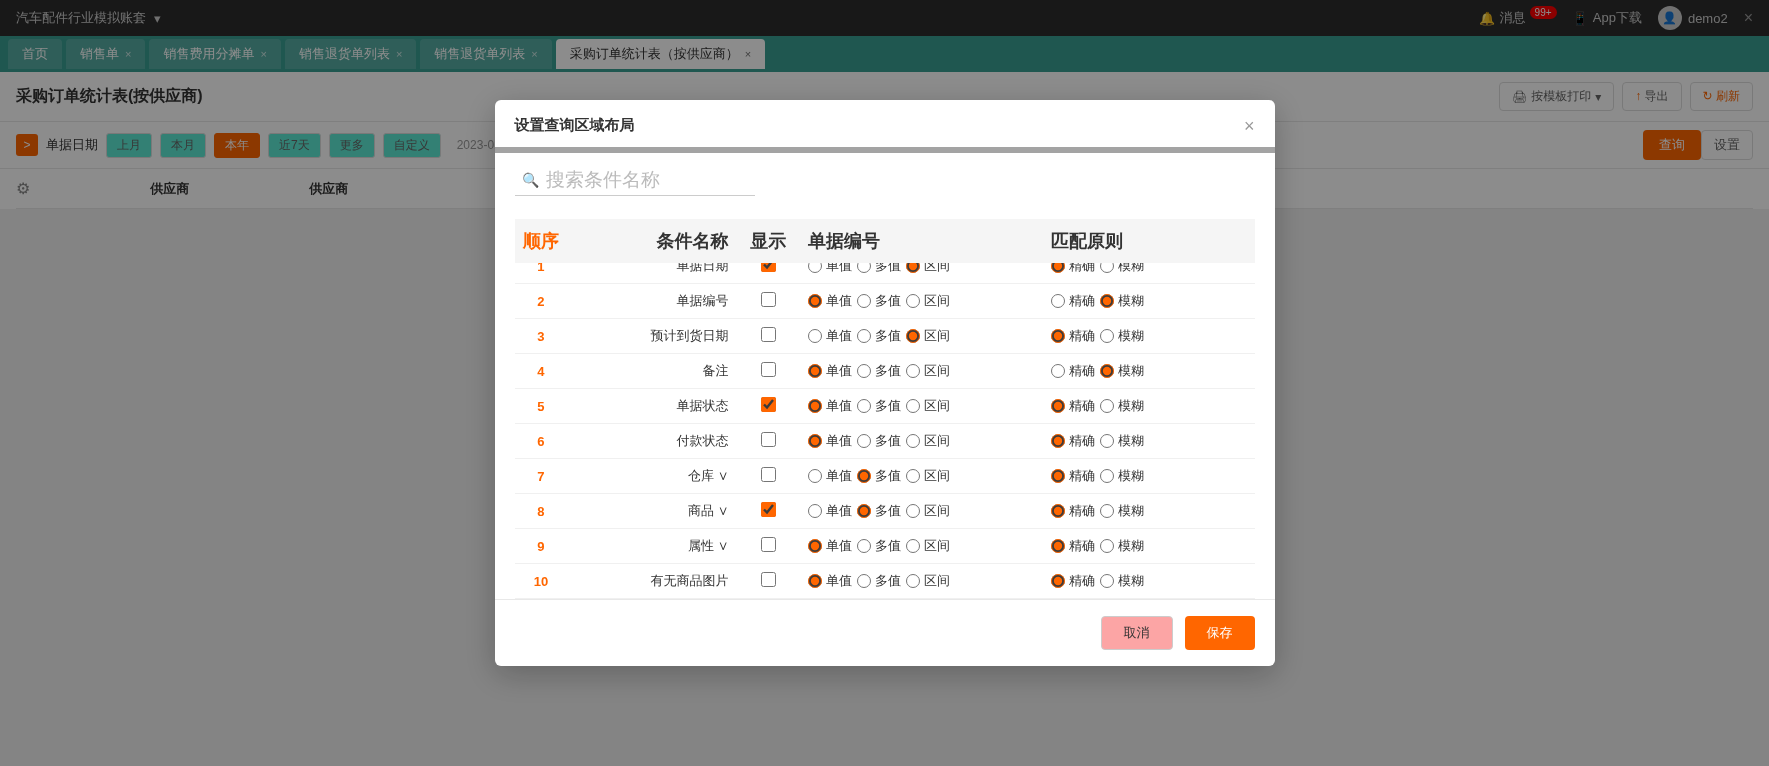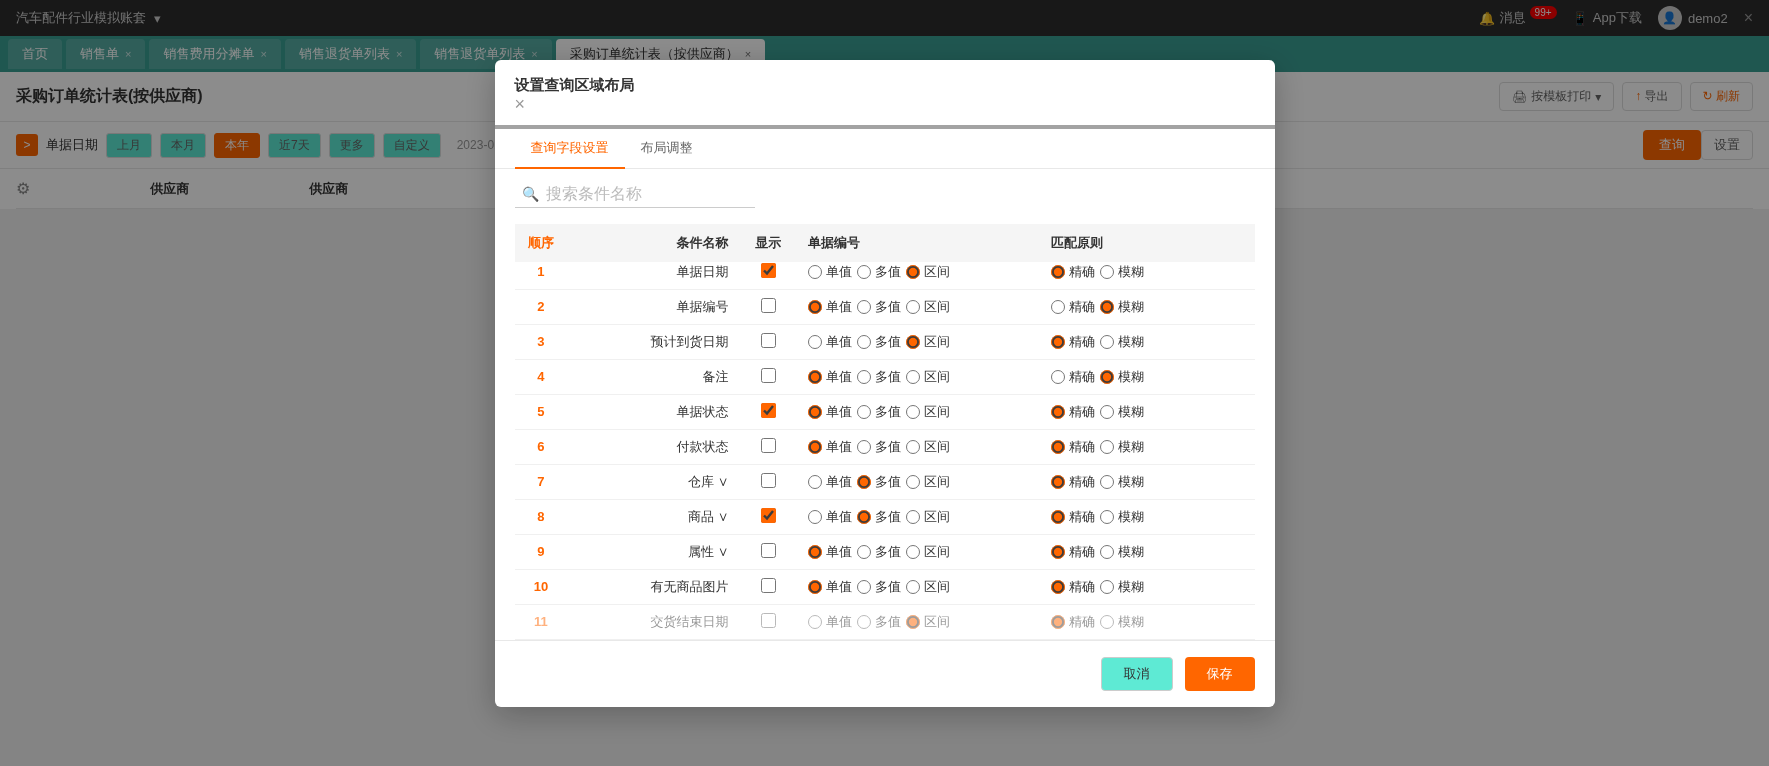--- a/index.html
+++ b/index.html
@@ -94,25 +94,24 @@
       background: #fff;
       border-radius: 6px;
       width: 780px;
       max-height: 680px;
       display: flex;
       flex-direction: column;
       box-shadow: 0 8px 32px rgba(0,0,0,0.25);
     }
     .dialog-header {
       display: flex;
-      align-items: flex-start;
+      align-items: flex-end;
       justify-content: space-between;
       padding: 16px 20px 12px;
-      border-bottom: 4px solid #a3a3a3;
-      flex-direction: column;
+      border-bottom: 6px solid #a3a3a3;
     }
     .dialog-title { font-size: 15px; font-weight: bold; color: #333; }
     .dialog-close { background: none; border: none; font-size: 18px; cursor: pointer; color: #999; line-height: 1; }
 
     
     .dialog-tabs {
       display: flex;
       padding: 0 20px;
       border-bottom: 1px solid #e8e8e8;
       gap: 0;
@@ -140,36 +139,36 @@
     .search-input-wrap {
       display: flex;
       align-items: center;
       border: none;
       border-bottom: 1px solid #ccc;
       padding: 4px 8px;
       gap: 6px;
       width: 240px;
     }
     .search-icon { color: #999; font-size: 14px; }
-    .search-input { border: none; outline: none; font-size: 16px; color: #701a75; background: transparent; width: 200px; }
+    .search-input { border: none; outline: none; font-size: 19px; color: #701a75; background: transparent; width: 200px; }
     .search-input::placeholder { color: #bbb; }
 
     
     .dialog-table { flex: 1; overflow-y: auto; padding: 0 20px; }
     table { width: 100%; border-collapse: collapse; }
     thead th {
       background: #f5f5f5;
       padding: 10px 8px;
       text-align: left;
-      font-size: 13px;
+      font-size: 18px;
       color: #333;
       font-weight: 600;
       border-bottom: 1px solid #e0e0e0;
       position: sticky;
-      top: 8px;
+      top: 15px;
     }
     tbody tr { border-bottom: 1px solid #f0f0f0; }
     tbody td { padding: 8px 8px; font-size: 13px; color: #333; vertical-align: middle; }
     .col-order { width: 50px; color: #f60; font-weight: bold; text-align: center; }
     .col-name { width: 160px; text-align: right; }
     .col-display { width: 60px; text-align: center; }
     .col-type { width: 230px; }
     .col-match { width: 200px; }
 
     
@@ -181,21 +180,21 @@
     .radio-item input[type=radio] { accent-color: #f60; cursor: pointer; width: 14px; height: 14px; }
 
     
     .dialog-footer {
       padding: 16px 20px;
       display: flex;
       justify-content: flex-end;
       gap: 12px;
       border-top: 1px solid #e8e8e8;
     }
-    .btn-cancel { background: #5eead4; border: 1px solid #ccc; border-radius: 4px; padding: 7px 22px; font-size: 13px; cursor: pointer; color: #333; }
+    .btn-cancel { background: #fca5a5; border: 1px solid #ccc; border-radius: 4px; padding: 7px 22px; font-size: 13px; cursor: pointer; color: #333; }
     .btn-save { background: #f60; border: none; border-radius: 4px; padding: 7px 22px; font-size: 13px; cursor: pointer; color: #fff; }
 
     
     .dialog-table::-webkit-scrollbar { width: 6px; }
     .dialog-table::-webkit-scrollbar-thumb { background: #ccc; border-radius: 3px; }
 
     
     .order-num { color: #f60; font-weight: bold; text-align: center; }
 
     
@@ -297,28 +296,20 @@
 </div>
 
 <div class="overlay">
   <div class="dialog">
 
     <div class="dialog-header">
       <span class="dialog-title">设置查询区域布局</span>
       <button class="dialog-close">×</button>
     </div>
 
-    <div class="dialog-tabs">
-      <div class="dialog-tab active">
-        <span>查询字段设置</span>
-      </div>
-      <div class="dialog-tab">
-        <span>布局调整</span>
-      </div>
-    </div>
 
     <div class="dialog-search">
       <div class="search-input-wrap">
         <span class="search-icon">🔍</span>
         <input class="search-input" type="text" placeholder="搜索条件名称" style="">
       </div>
     </div>
 
     <div class="dialog-table">
       <table>
@@ -626,50 +617,20 @@
         <div class="radio-group">
           <label class="radio-item">
             <input type="radio" name="match-9" checked="" style=""> 精确
           </label>
           <label class="radio-item">
             <input type="radio" name="match-9" style=""> 模糊
           </label>
         </div>
       </td>
     </tr>
-            <tr class="partial-row">
-      <td class="col-order order-num">11</td>
-      <td class="col-name">交货结束日期</td>
-      <td class="col-display" style="text-align:center;">
-        <input type="checkbox" class="cb" style="">
-      </td>
-      <td class="col-type">
-        <div class="radio-group">
-          <label class="radio-item">
-            <input type="radio" name="type-10" style=""> 单值
-          </label>
-          <label class="radio-item">
-            <input type="radio" name="type-10" style=""> 多值
-          </label>
-          <label class="radio-item">
-            <input type="radio" name="type-10" checked="" style=""> 区间
-          </label>
-        </div>
-      </td>
-      <td class="col-match">
-        <div class="radio-group">
-          <label class="radio-item">
-            <input type="radio" name="match-10" checked="" style=""> 精确
-          </label>
-          <label class="radio-item">
-            <input type="radio" name="match-10" style=""> 模糊
-          </label>
-        </div>
-      </td>
-    </tr>
           </tbody>
       </table>
     </div>
 
     <div class="dialog-footer">
       <button class="btn-cancel">取消</button>
       <button class="btn-save">保存</button>
     </div>
   </div>
 </div>

